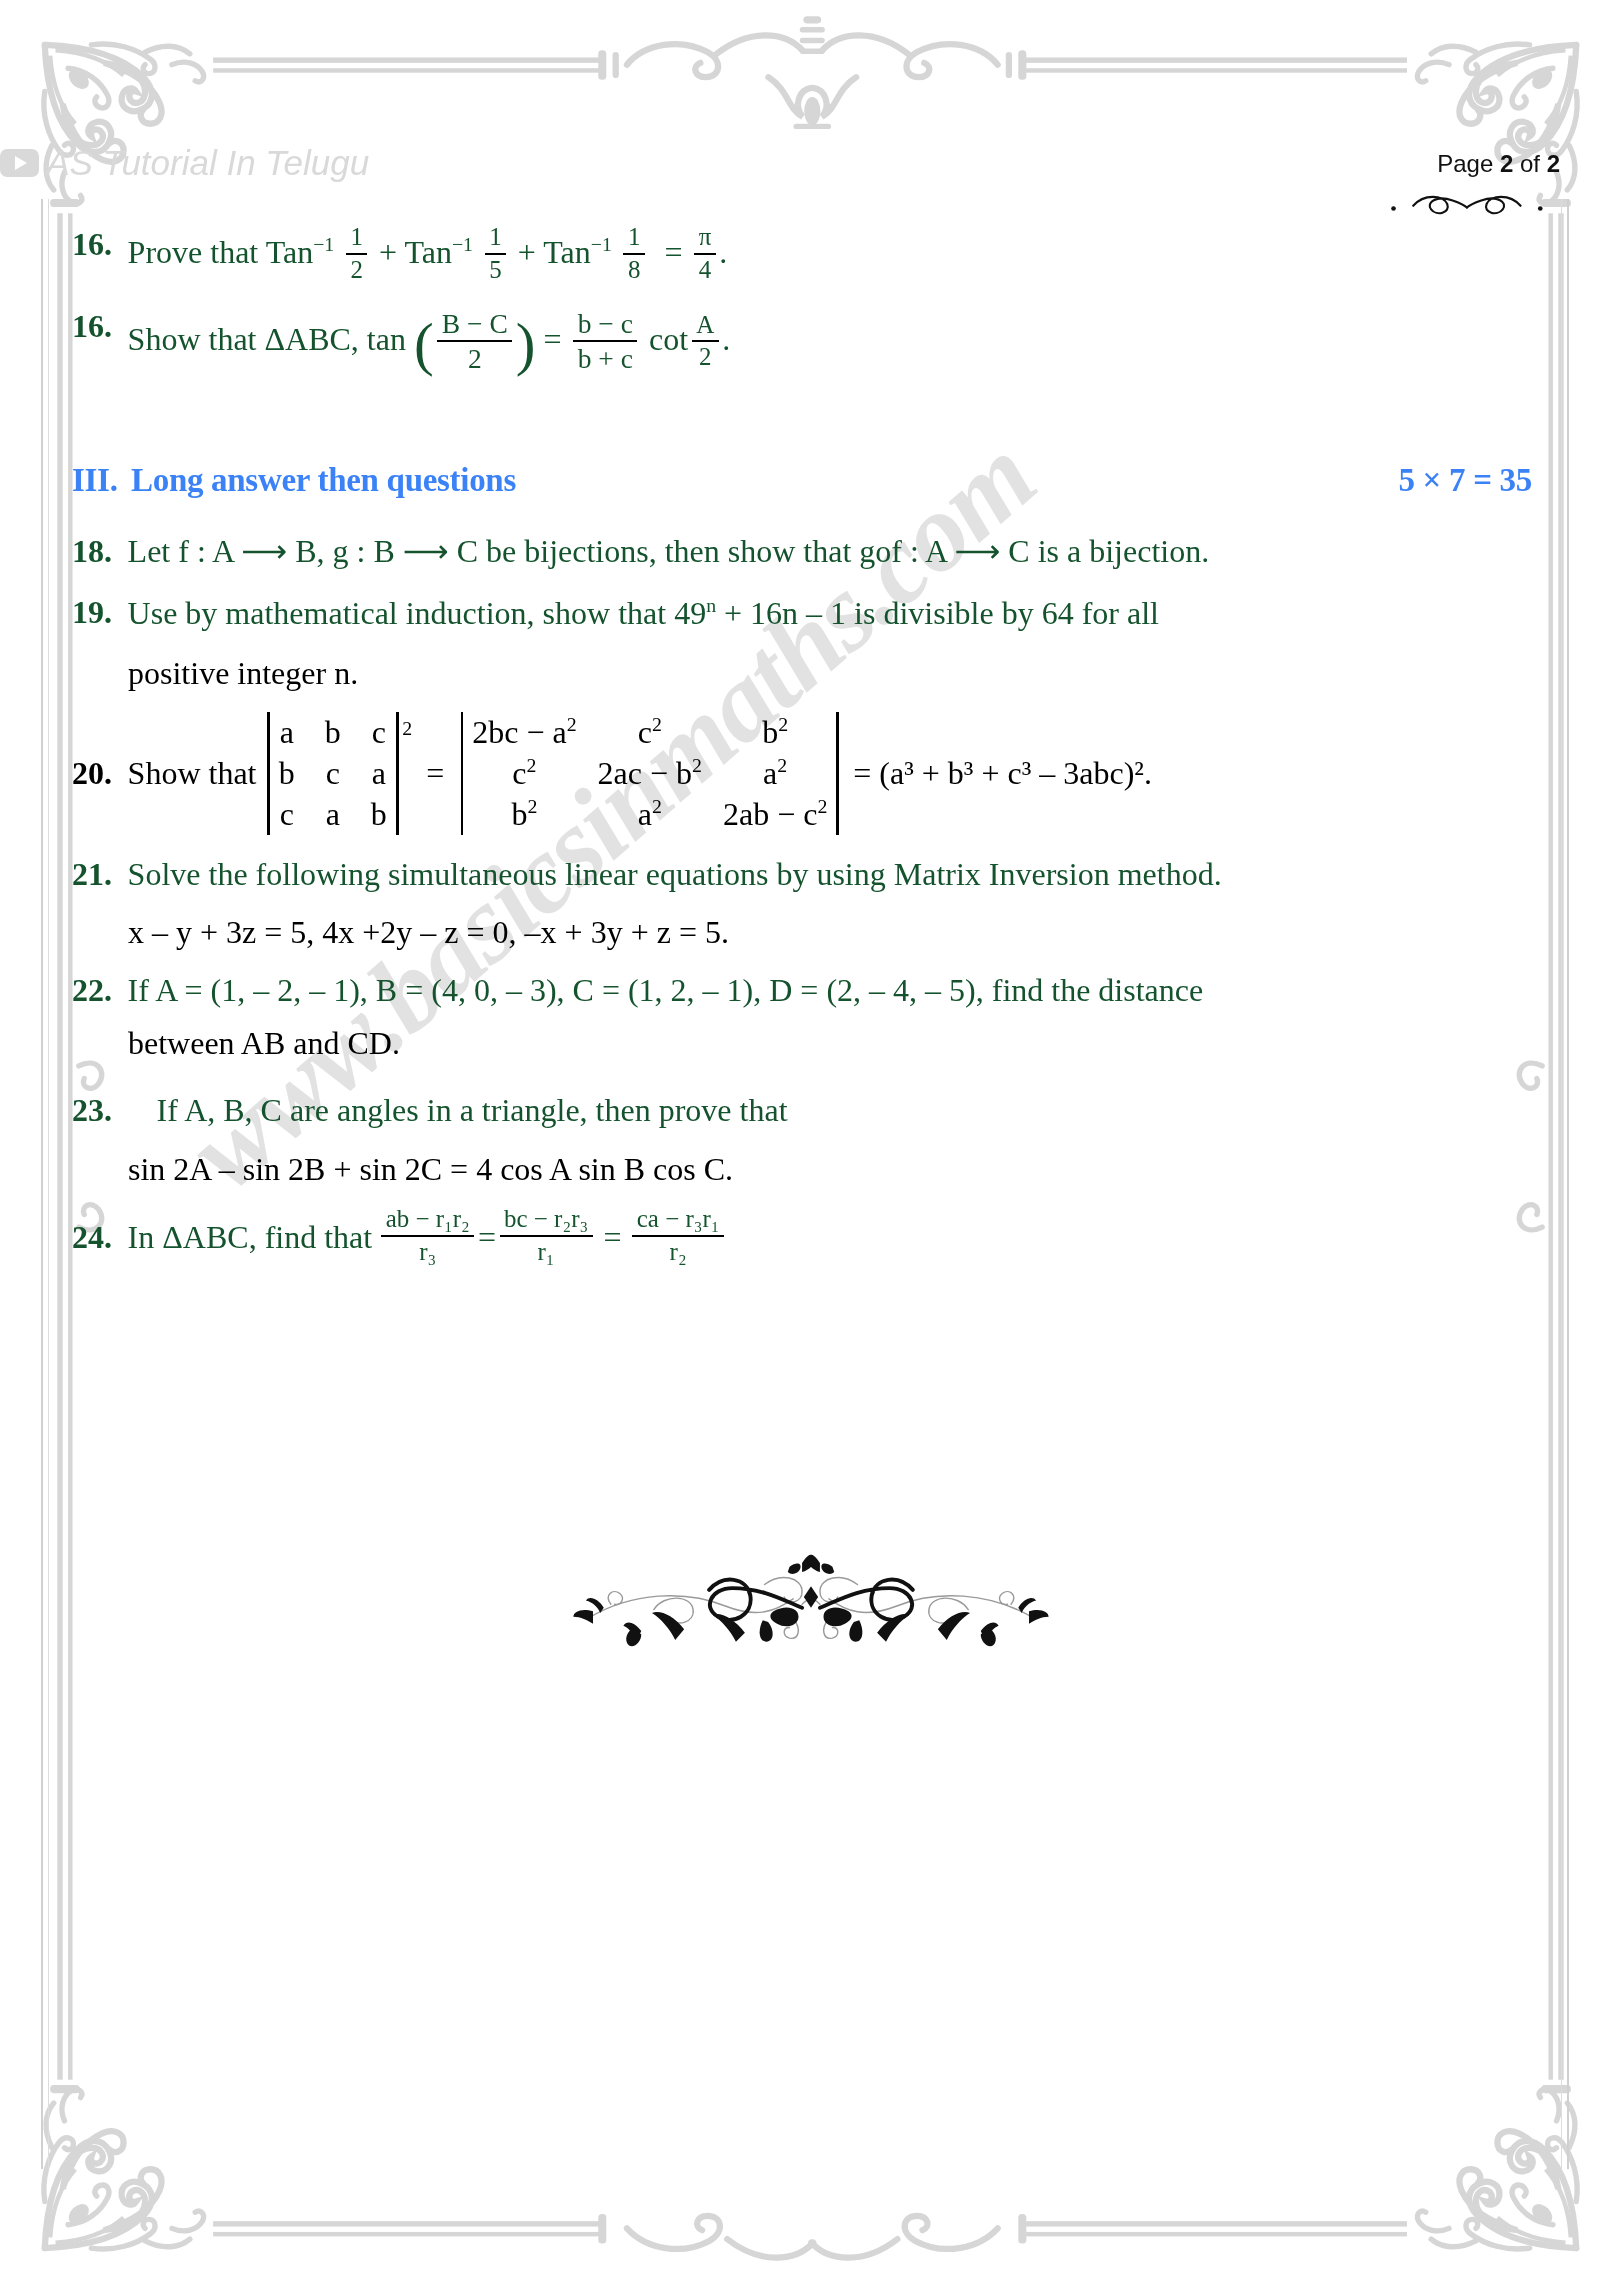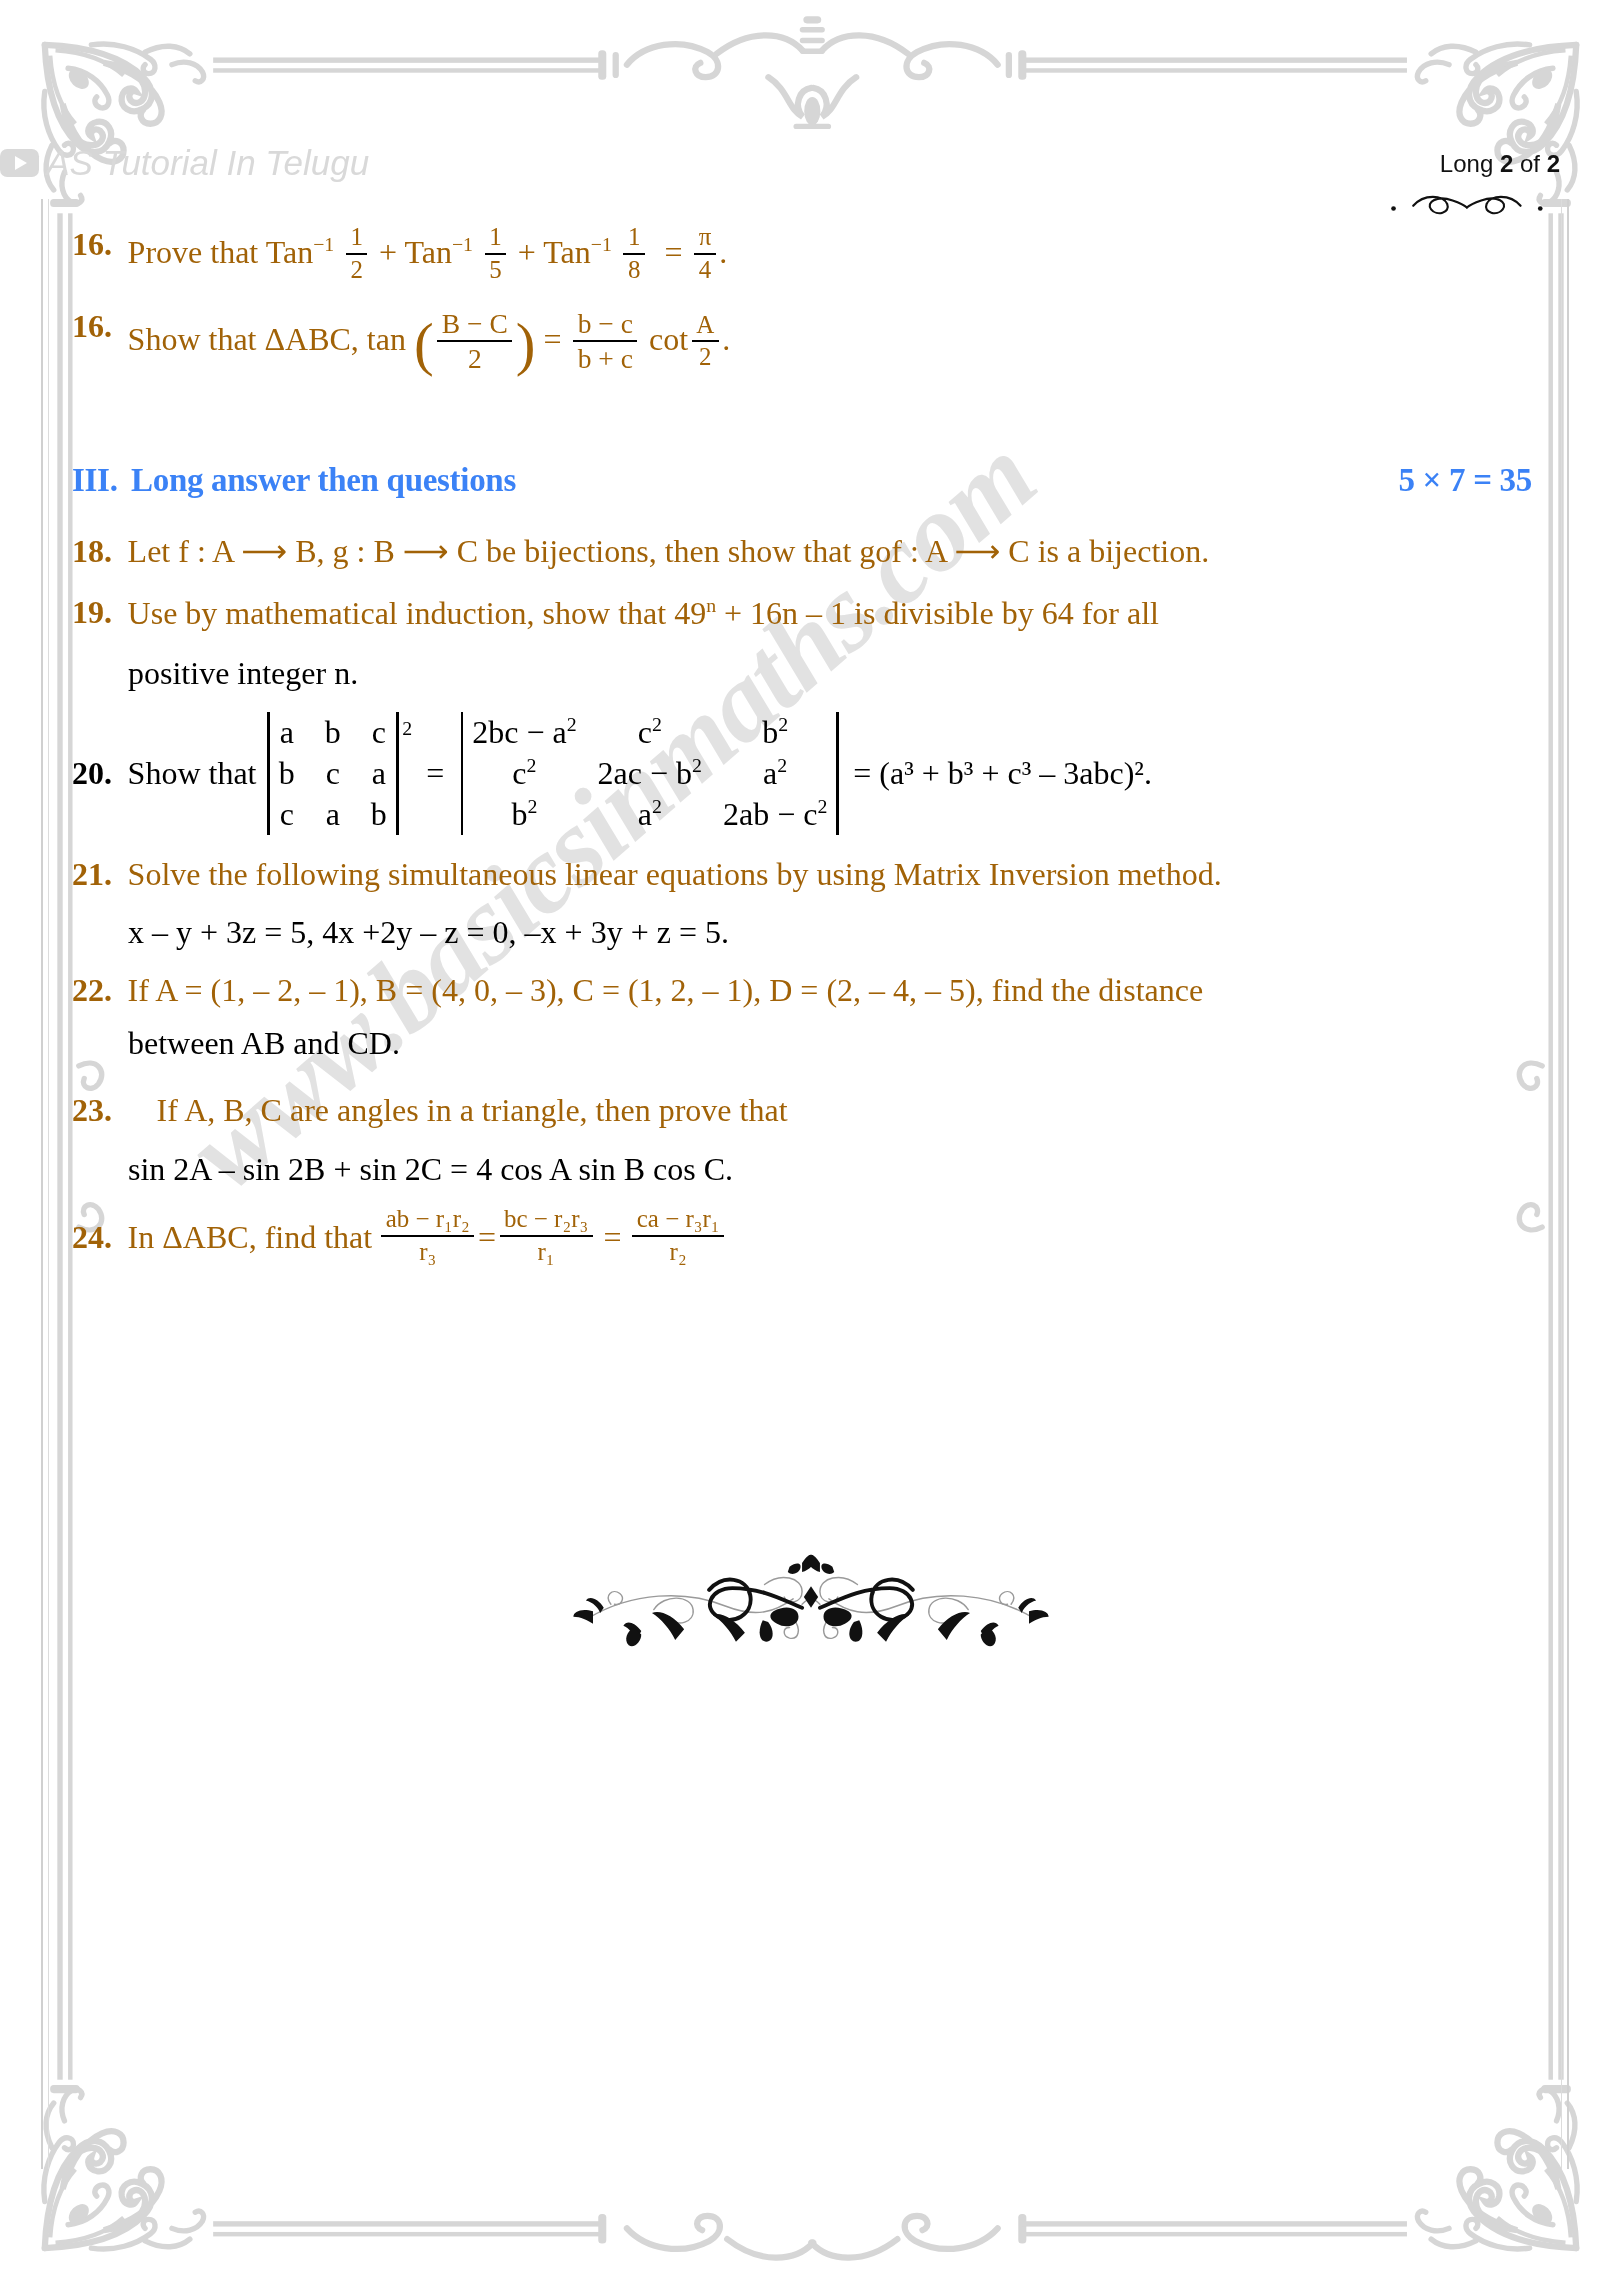--- a/index.html
+++ b/index.html
@@ -125,21 +125,21 @@
     left: 72px;
     top: 224px;
     width: 1460px;
     z-index: 2;
   }
 
   .qrow {
     display: flex;
     align-items: flex-start;
     font-size: 32px;
-    color: #a16207;
+    color: #14532d;
     line-height: 1.18;
   }
   .qnum {
     font-weight: bold;
     flex: 0 0 auto;
     min-width: 52px;
     padding-right: 3.6px;
     white-space: nowrap;
   }
   .qbody { flex: 1 1 auto; }
@@ -355,21 +355,21 @@
   <div class="watermark">www.basicsinmaths.com</div>
 
   <div class="brand">
     <span class="brand-inner">
       <span class="yt-icon"></span>
       <span>AS Tutorial In Telugu</span>
     </span>
   </div>
 
   <div class="page-number">
-    <span>Long</span>
+    <span>Page</span>
     <b>2</b>
     <span>of</span>
     <b>2</b>
   </div>
 
   <svg class="page-number-flourish" width="170" height="36" viewBox="0 0 190 40" aria-hidden="true">
     <g stroke="#111" fill="none" stroke-width="2.4" stroke-linecap="round">
       <path d="M36 22 C 48 8, 70 10, 74 20 C 78 30, 62 34, 56 26 C 50 18, 62 10, 80 16 C 92 20, 96 24, 96 24"></path>
       <path d="M156 22 C 144 8, 122 10, 118 20 C 114 30, 130 34, 136 26 C 142 18, 130 10, 112 16 C 100 20, 96 24, 96 24"></path>
     </g>

